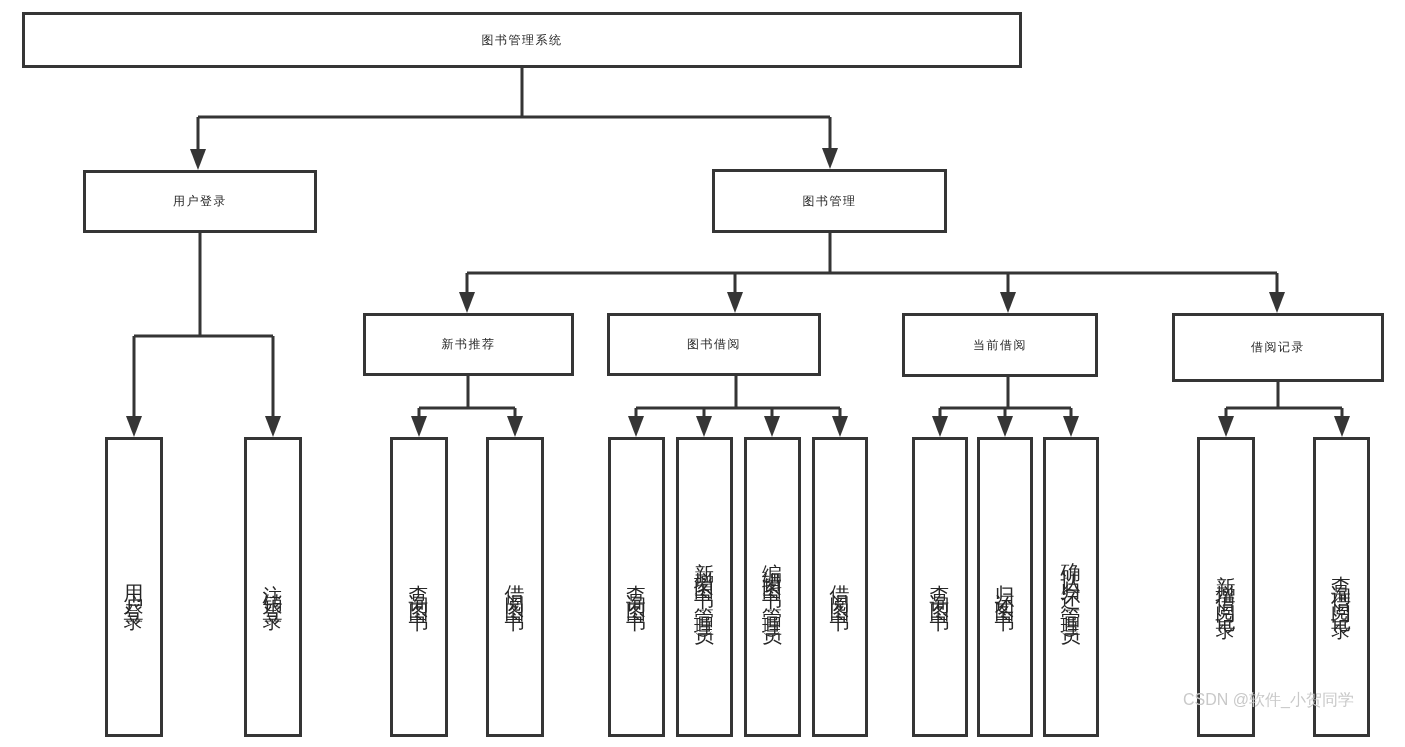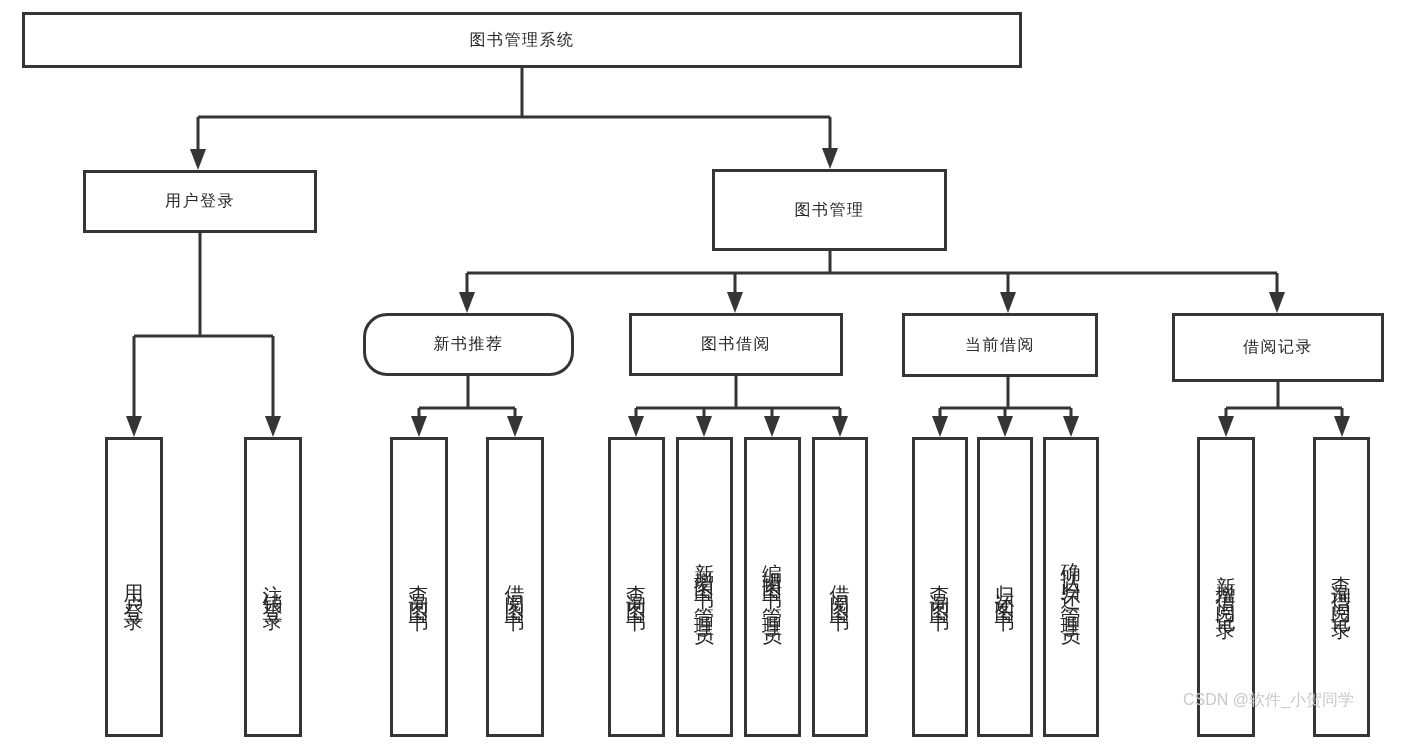--- a/index.html
+++ b/index.html
@@ -18,21 +18,21 @@
   }
   .node{
     position:absolute;
     box-sizing:border-box;
     border:3px solid var(--line);
     background:#fff;
     display:flex;
     align-items:center;
     justify-content:center;
     color:var(--text);
-    font-size:16px;
+    font-size:12px;
     letter-spacing:1.5px;
   }
   .leaf{
     writing-mode:vertical-rl;
     text-orientation:mixed;
     letter-spacing:9px;
     line-height:1;
     font-size:20px;
     top:437px;height:300px;
   }
@@ -101,24 +101,24 @@
     <g>
       <path d="M1278,376 V408 M1226,408 H1342 M1226,408 V418 M1342,408 V418"></path>
       <polygon points="1218,416 1234,416 1226,437"></polygon>
       <polygon points="1334,416 1350,416 1342,437"></polygon>
     </g>
   </svg>
 
   <div class="node" style="left:22px;top:12px;width:1000px;height:56px;">图书管理系统</div>
 
   <div class="node" style="left:83px;top:170px;width:234px;height:63px;">用户登录</div>
-  <div class="node" style="left:712px;top:169px;width:235px;height:82px;">图书管理</div>
+  <div class="node" style="left:712px;top:169px;width:235px;height:64px;">图书管理</div>
 
-  <div class="node" style="left:363px;top:313px;width:211px;height:63px;border-radius:24px;">新书推荐</div>
-  <div class="node" style="left:629px;top:313px;width:214px;height:63px;">图书借阅</div>
+  <div class="node" style="left:363px;top:313px;width:211px;height:63px;">新书推荐</div>
+  <div class="node" style="left:607px;top:313px;width:214px;height:63px;">图书借阅</div>
   <div class="node" style="left:902px;top:313px;width:196px;height:64px;">当前借阅</div>
   <div class="node" style="left:1172px;top:313px;width:212px;height:69px;">借阅记录</div>
 
   <div class="node leaf" style="left:105px;width:58px;">用户登录</div>
   <div class="node leaf" style="left:244px;width:58px;">注销登录</div>
 
   <div class="node leaf" style="left:390px;width:58px;">查询图书</div>
   <div class="node leaf" style="left:486px;width:58px;">借阅图书</div>
 
   <div class="node leaf" style="left:608px;width:57px;">查询图书</div>

